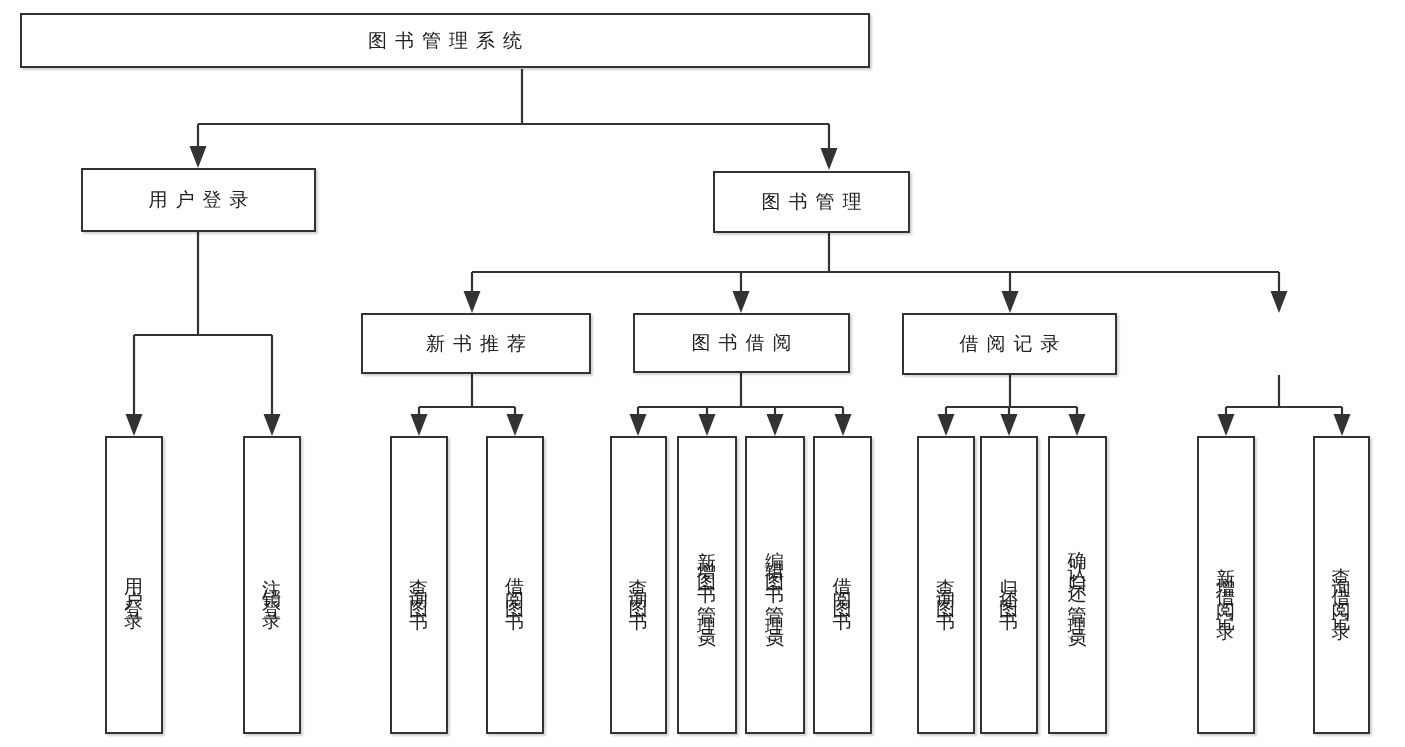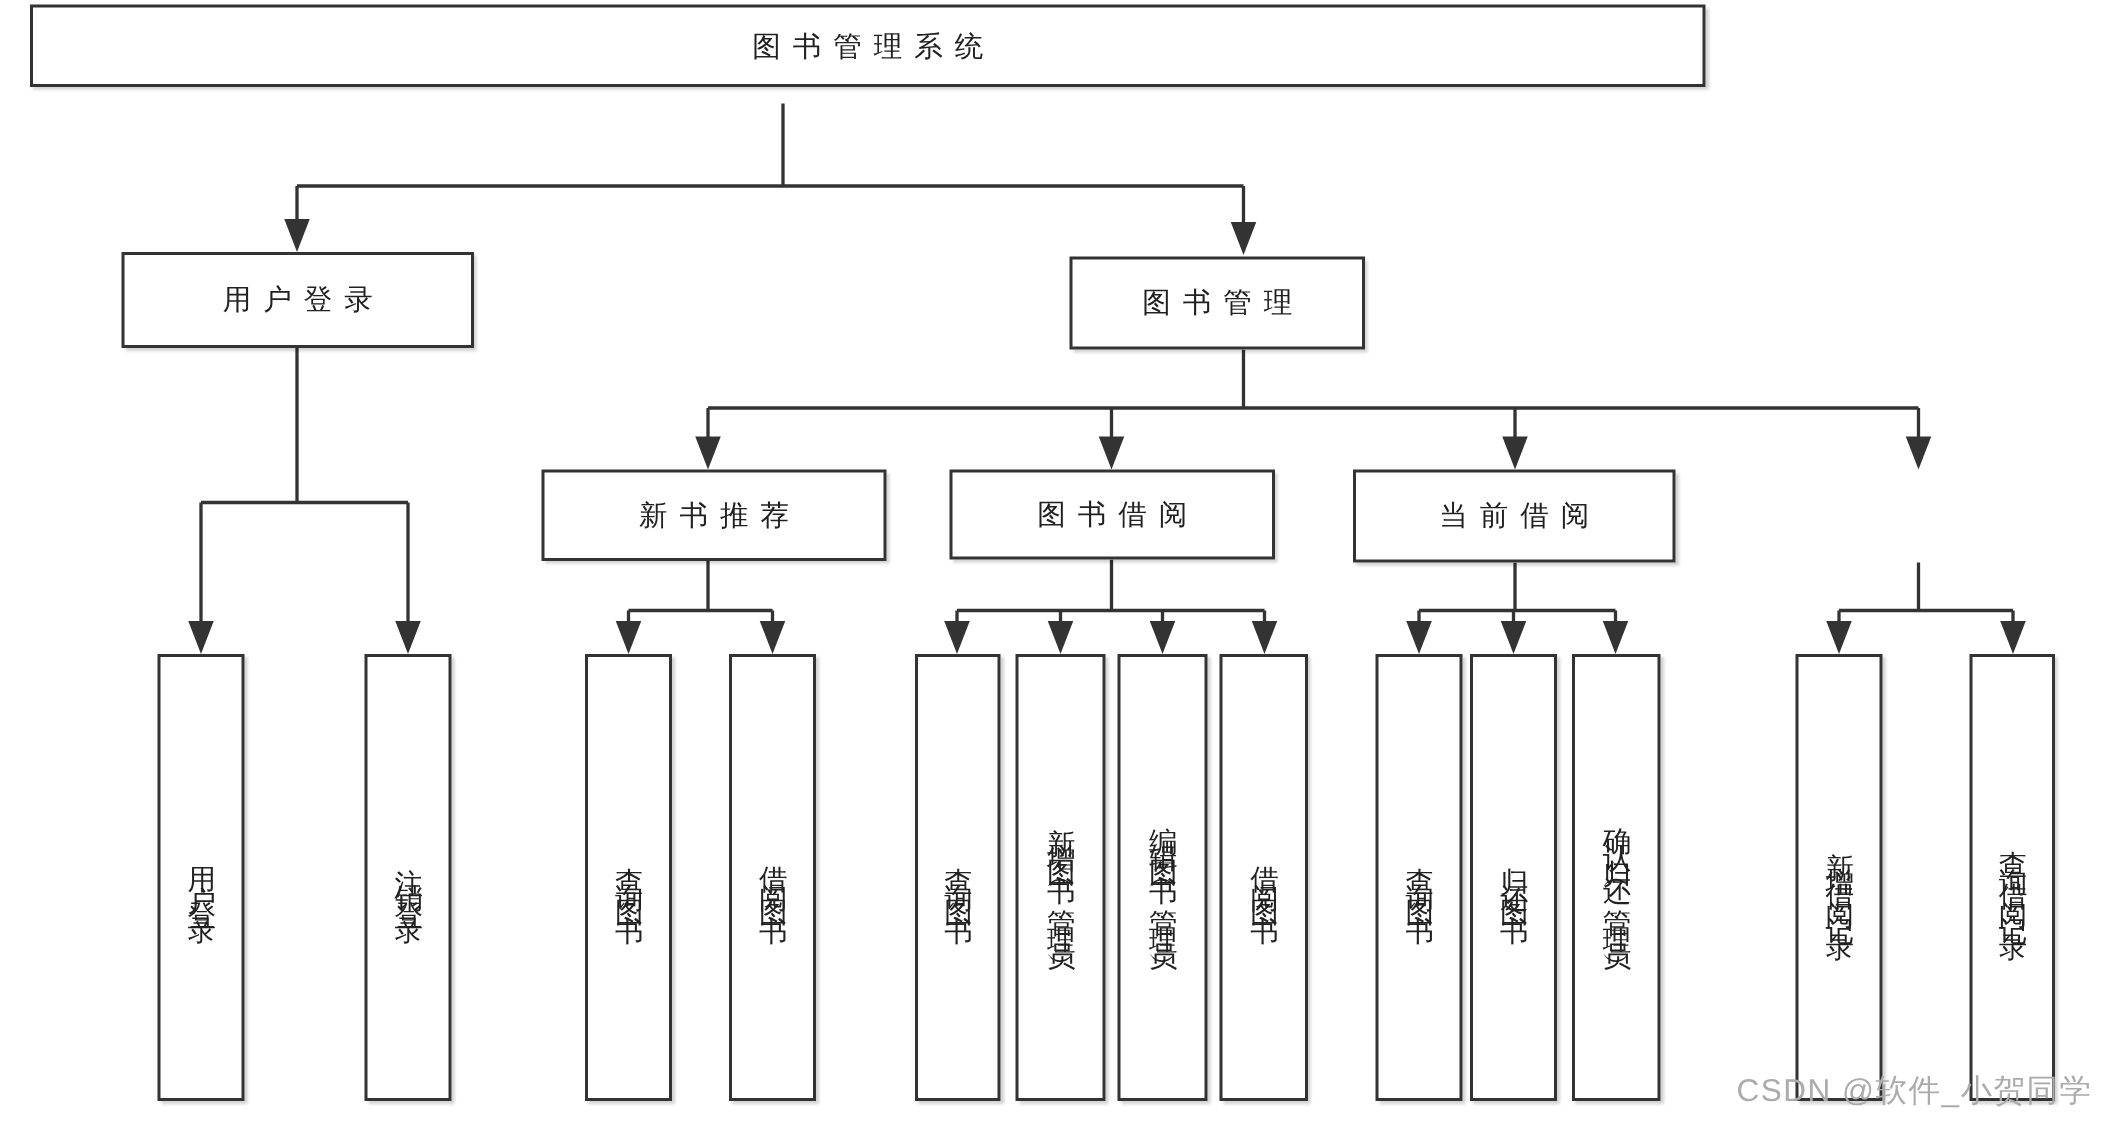--- a/index.html
+++ b/index.html
@@ -93,39 +93,39 @@
     <path d="M1010 375 V407 M946 407 H1077 M946 407 V418 M1009 407 V418 M1077 407 V418"></path>
     <polygon points="937.5,414 954.5,414 946,436" fill="#333333" stroke="none"></polygon>
     <polygon points="1000.5,414 1017.5,414 1009,436" fill="#333333" stroke="none"></polygon>
     <polygon points="1068.5,414 1085.5,414 1077,436" fill="#333333" stroke="none"></polygon>
 
     <path d="M1279 375 V407 M1226 407 H1342 M1226 407 V418 M1342 407 V418"></path>
     <polygon points="1217.5,414 1234.5,414 1226,436" fill="#333333" stroke="none"></polygon>
     <polygon points="1333.5,414 1350.5,414 1342,436" fill="#333333" stroke="none"></polygon>
   </svg>
 
-  <div class="box" style="left:20px;top:3px;width:1117px;height:55px">
+  <div class="box" style="left:20px;top:13px;width:850px;height:55px">
     <span class="hlbl">图书管理系统</span>
   </div>
 
   <div class="box" style="left:81px;top:168px;width:235px;height:64px">
     <span class="hlbl">用户登录</span>
   </div>
   <div class="box" style="left:713px;top:171px;width:197px;height:62px">
     <span class="hlbl">图书管理</span>
   </div>
 
   <div class="box" style="left:361px;top:313px;width:230px;height:61px">
     <span class="hlbl">新书推荐</span>
   </div>
   <div class="box" style="left:633px;top:313px;width:217px;height:60px">
     <span class="hlbl">图书借阅</span>
   </div>
   <div class="box" style="left:902px;top:313px;width:215px;height:62px">
-    <span class="hlbl">当前借阅</span>
+    <span class="hlbl">借阅记录</span>
   </div>
 
   <div class="box" style="left:105px;top:436px;width:58px;height:298px">
     <span class="vlbl">用户登录</span>
   </div>
   <div class="box" style="left:243px;top:436px;width:58px;height:298px">
     <span class="vlbl">注销登录</span>
   </div>
 
   <div class="box" style="left:390px;top:436px;width:58px;height:298px">
@@ -158,15 +158,14 @@
     <span class="vlbl">确认归还（管理员）</span>
   </div>
 
   <div class="box" style="left:1197px;top:436px;width:58px;height:298px">
     <span class="vlbl">新增借阅记录</span>
   </div>
   <div class="box" style="left:1313px;top:436px;width:57px;height:298px">
     <span class="vlbl">查询借阅记录</span>
   </div>
 
-  <div class="watermark">CSDN @软件_小贺同学</div>
 
 </div>
 
 </body></html>

